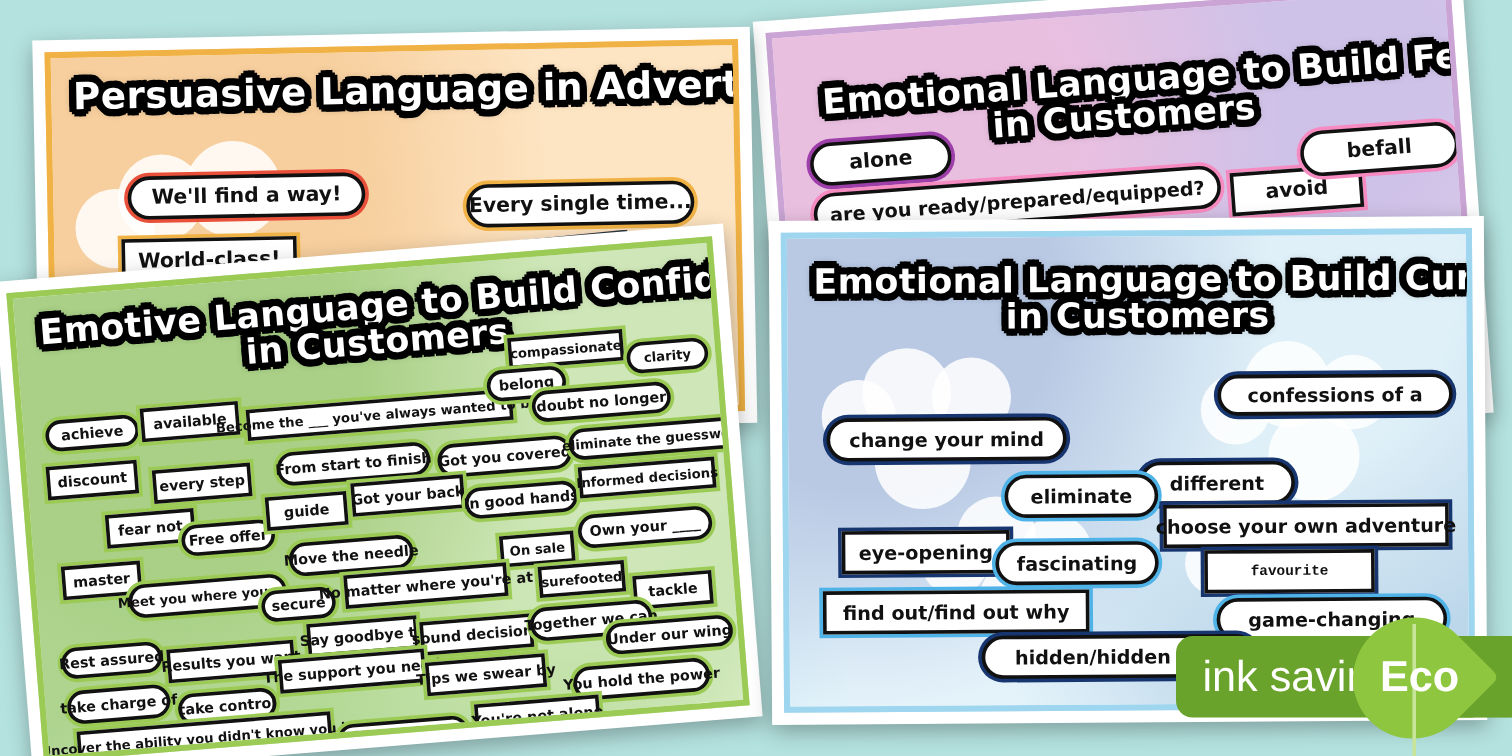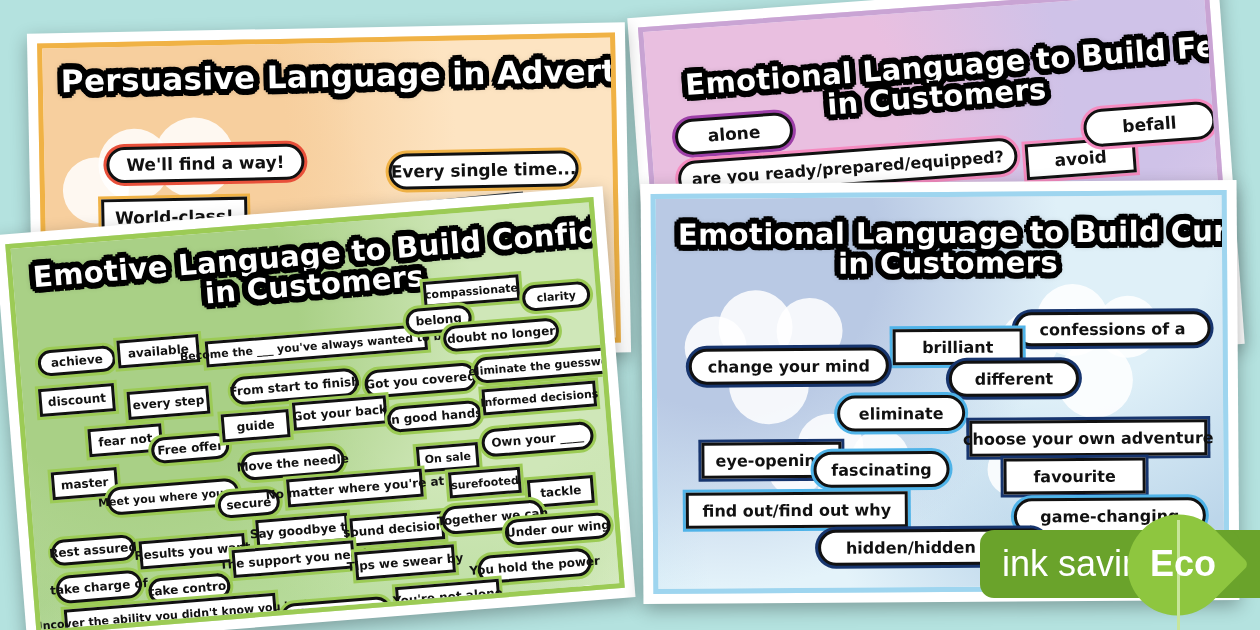--- a/index.html
+++ b/index.html
@@ -269,28 +269,27 @@
         <div class="cloud" style="left:32px;top:0;width:62px;height:62px;"></div>
         <div class="cloud" style="left:84px;top:18px;width:54px;height:54px;"></div>
       </div>
 
       <div class="title" style="left:22px;top:22px;width:540px;font-size:29px;">
         <span>Emotional Language to Build Curiosity</span>
         <span class="l2">in Customers</span>
       </div>
 
       <div class="card round navy" style="left:358px;top:116px;width:196px;height:34px;font-size:16px;">confessions of a</div>
-      <div class="card" style="left:236px;top:132px;width:130px;height:36px;font-size:16px;">brilliant</div>
       <div class="card round navy" style="left:32px;top:150px;width:200px;height:36px;font-size:16px;">change your mind</div>
-      <div class="card round navy" style="left:292px;top:164px;width:130px;height:36px;font-size:16px;">different</div>
+      <div class="card round navy" style="left:292px;top:188px;width:130px;height:36px;font-size:16px;">different</div>
       <div class="card round" style="left:180px;top:198px;width:128px;height:36px;font-size:16px;">eliminate</div>
       <div class="card navy" style="left:312px;top:224px;width:238px;height:36px;font-size:16px;">choose your own adventure</div>
       <div class="card navy" style="left:44px;top:244px;width:140px;height:36px;font-size:16px;">eye-opening</div>
-      <div class="card round" style="left:156px;top:254px;width:136px;height:36px;font-size:16px;">fascinating</div>
-      <div class="card navy" style="left:346px;top:262px;width:142px;height:36px;font-size:16px;">favourite</div>
+      <div class="card round" style="left:172px;top:254px;width:136px;height:36px;font-size:16px;">fascinating</div>
+      <div class="card navy" style="left:346px;top:262px;width:142px;height:36px;font-size:12px;font-family:Liberation Mono, monospace;">favourite</div>
       <div class="card" style="left:28px;top:294px;width:222px;height:36px;font-size:16px;">find out/find out why</div>
       <div class="card round" style="left:356px;top:302px;width:192px;height:36px;font-size:16px;">game-changing</div>
       <div class="card round navy" style="left:160px;top:332px;width:230px;height:36px;font-size:16px;">hidden/hidden gem</div>
     </div>
   </div>
 
   <div class="eco">
     <div class="bar2"></div>
     <div class="bar"></div>
     <div class="ink">ink saving</div>

